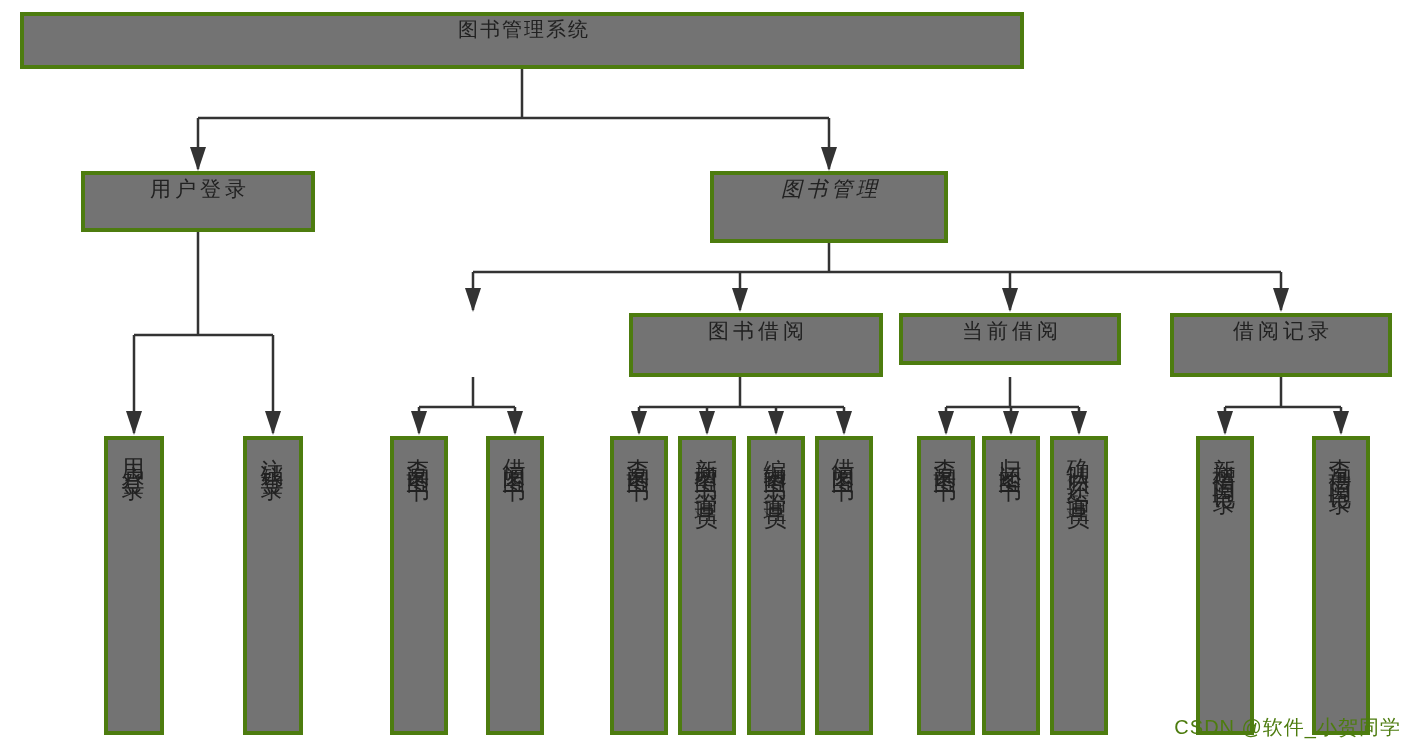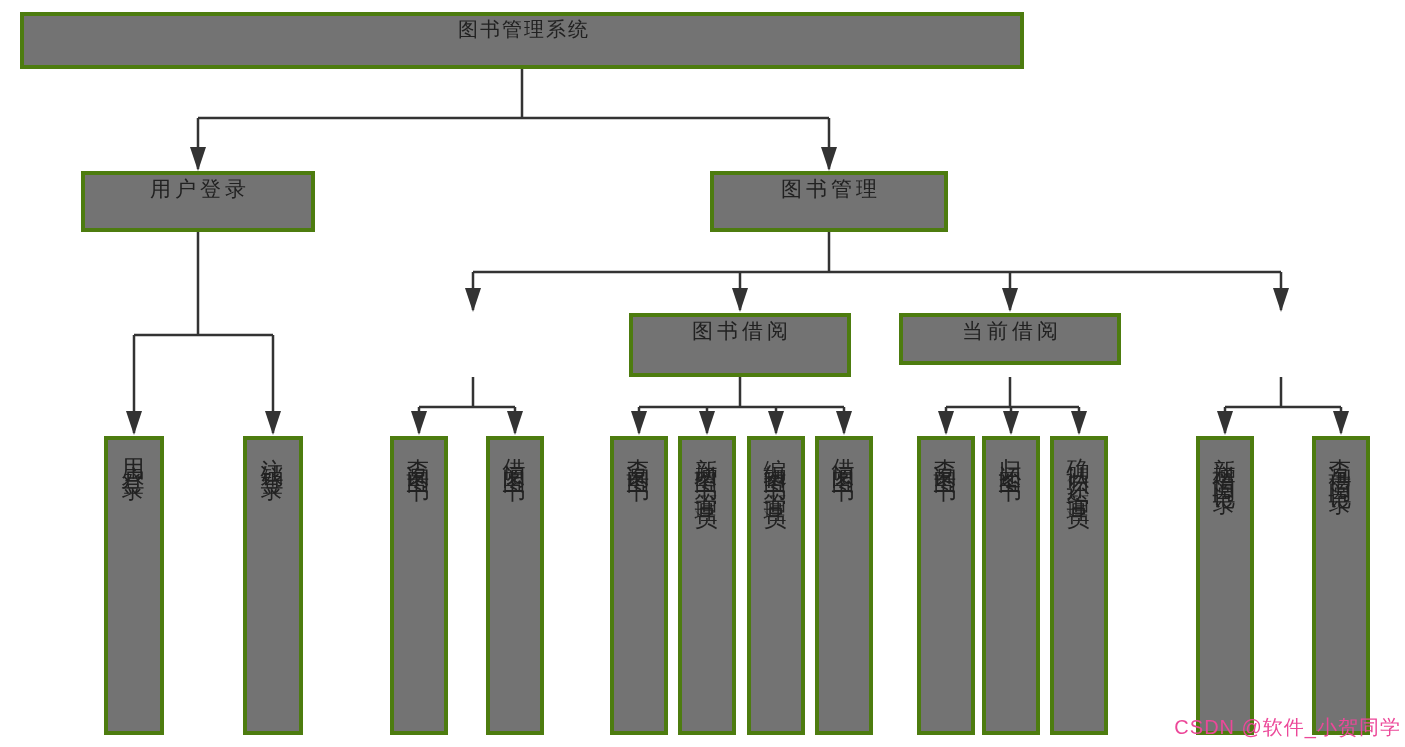--- a/index.html
+++ b/index.html
@@ -43,21 +43,21 @@
     text-orientation: mixed;
     font-size: 23px;
     letter-spacing: 7px;
     white-space: normal;
   }
   .watermark {
     position: absolute;
     right: 4px;
     bottom: 6px;
     font-size: 20px;
-    color: #ec4899;
+    color: #4d7c0f;
     letter-spacing: 1px;
     pointer-events: none;
   }
 </style>
 </head>
 <body>
 
 <div class="canvas">
 
   <svg class="connectors" viewBox="0 0 1405 747" xmlns="http://www.w3.org/2000/svg">
@@ -98,29 +98,32 @@
     </g>
   </svg>
 
   <div class="node h root" style="left:20px; top:12px; width:1004px; height:57px;">
     <span class="label">图书管理系统</span>
   </div>
 
   <div class="node h" style="left:81px; top:171px; width:234px; height:61px;">
     <span class="label">用户登录</span>
   </div>
-  <div class="node h" style="left:710px; top:171px; width:238px; height:61px;">
+  <div class="node h" style="left:710px; top:171px; width:238px; height:72px;font-style:italic;">
     <span class="label">图书管理</span>
   </div>
 
-  <div class="node h" style="left:629px; top:313px; width:222px; height:64px;">
+  <div class="node h" style="left:629px; top:313px; width:254px; height:64px;">
     <span class="label">图书借阅</span>
   </div>
   <div class="node h" style="left:899px; top:313px; width:222px; height:52px;">
     <span class="label">当前借阅</span>
+  </div>
+  <div class="node h" style="left:1170px; top:313px; width:222px; height:64px;">
+    <span class="label">借阅记录</span>
   </div>
 
   <div class="node v" style="left:104px; top:436px; width:60px; height:299px;">
     <span class="label">用户登录</span>
   </div>
   <div class="node v" style="left:243px; top:436px; width:60px; height:299px;">
     <span class="label">注销登录</span>
   </div>
 
   <div class="node v" style="left:390px; top:436px; width:58px; height:299px;">

